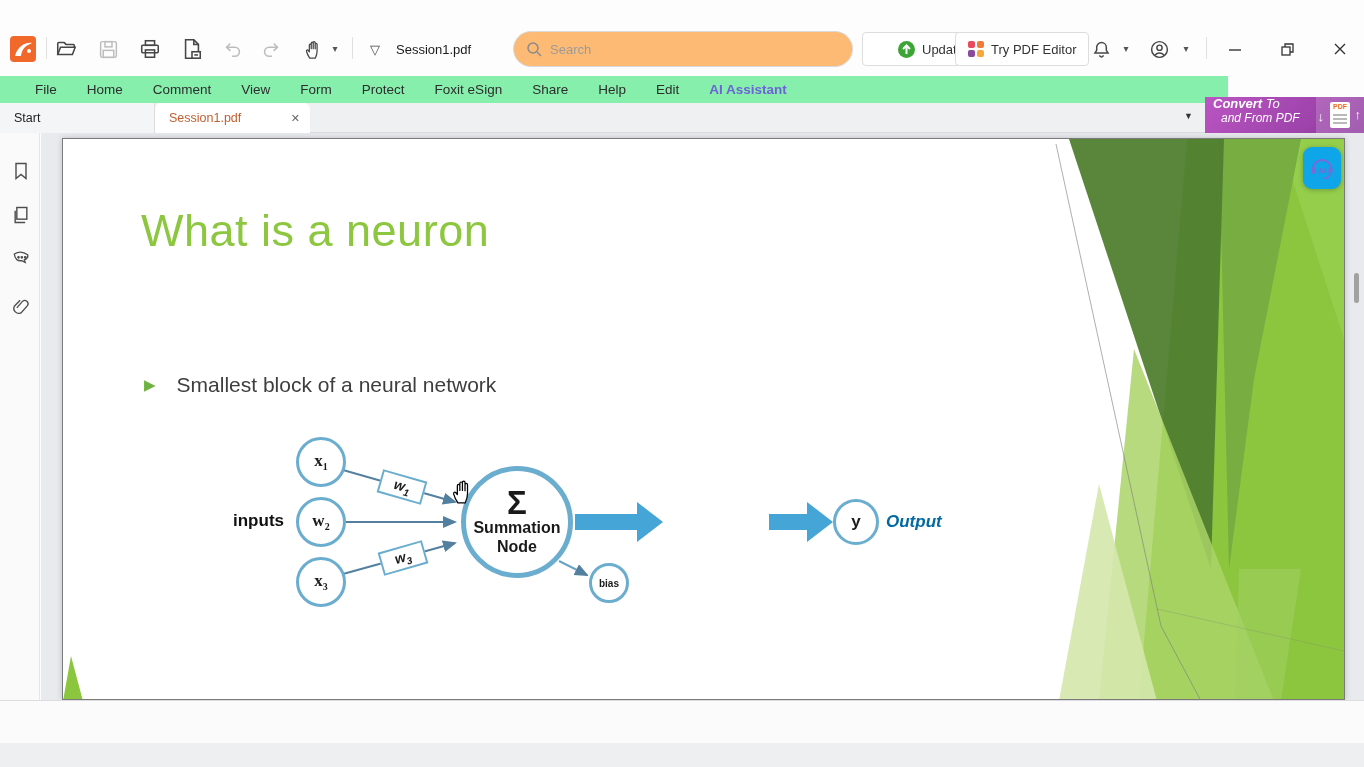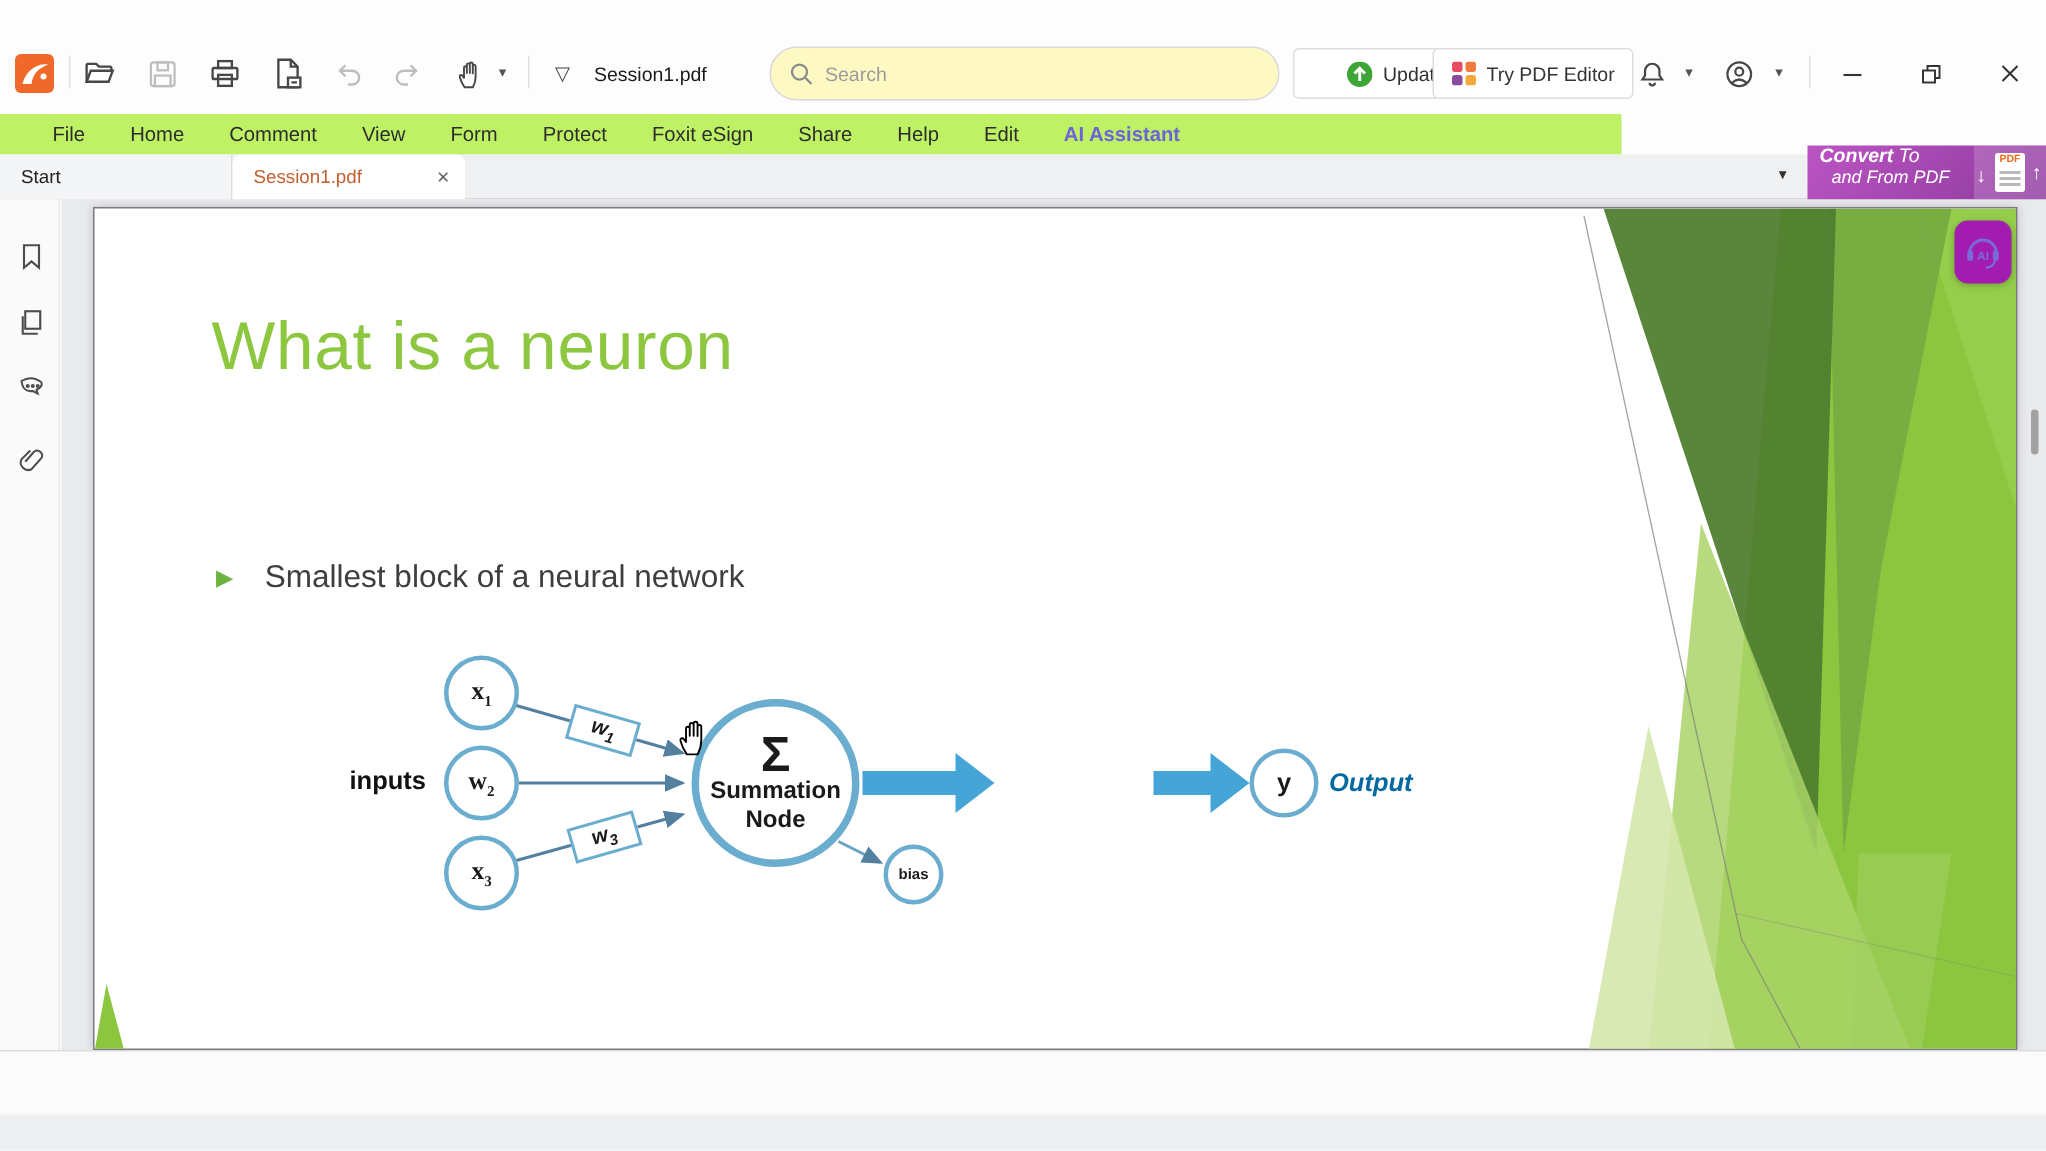--- a/index.html
+++ b/index.html
@@ -6,28 +6,28 @@
   html,body { width:1364px; height:767px; }
   body { font-family:"Liberation Sans","DejaVu Sans",sans-serif; background:#f7f8f9; overflow:hidden; }
   #root { position:relative; width:1364px; height:767px; background:#fdfdfd; }
 
   
   #titlebar { position:absolute; left:0; top:0; width:1364px; height:76px; background:#fdfdfd; }
   .tb-item { position:absolute; display:flex; align-items:center; justify-content:center; color:#474747; }
   .tb-sep { position:absolute; top:37px; width:1px; height:22px; background:#e0e0e0; }
   .disabled { opacity:.35; }
   .caret { font-size:10px; color:#555; line-height:1; }
-  #search-box { position:absolute; left:513px; top:31px; width:340px; height:36px; border:1px solid #d9d9db; border-radius:18px; background:#fef9c3; display:flex; align-items:center; padding:0 12px; gap:8px; }
+  #search-box { position:absolute; left:513px; top:31px; width:340px; height:36px; border:1px solid #d9d9db; border-radius:18px; background:#fdba74; display:flex; align-items:center; padding:0 12px; gap:8px; }
   #search-box input { border:none; outline:none; flex:1; font-size:13px; color:#333; background:transparent; font-family:inherit; }
   #search-box input::placeholder { color:#9b9b9b; }
   .pill-btn { position:absolute; top:32px; height:34px; border:1px solid #ddddde; border-radius:4px; background:#fff; display:flex; align-items:center; gap:7px; padding:0 12px; font-size:13px; color:#333; cursor:default; }
   .win-ctl { position:absolute; top:34px; width:30px; height:30px; display:flex; align-items:center; justify-content:center; color:#333; }
 
   
-  #menubar { position:absolute; left:0; top:76px; width:1081px; height:27px; background:#bef264; display:flex; align-items:center; padding-left:20px; gap:0; }
+  #menubar { position:absolute; left:0; top:76px; width:1228px; height:27px; background:#86efac; display:flex; align-items:center; padding-left:20px; gap:0; }
   .menu-item { font-size:13.5px; color:#2d2d2d; padding:0 15px; line-height:27px; }
   .menu-item.ai { color:#6e62d9; font-weight:bold; }
 
   
   #tabbar { position:absolute; left:0; top:103px; width:1364px; height:30px; background:#eff0f2; border-bottom:1px solid #dadadc; }
   #tab-start { position:absolute; left:0; top:0; width:155px; height:30px; background:#f4f5f6; border-right:1px solid #dcdcdd; font-size:12.5px; color:#222; display:flex; align-items:center; padding-left:14px; }
   #tab-doc { position:absolute; left:155px; top:0; width:155px; height:30px; background:#ffffff; border-radius:6px 6px 0 0; font-size:12.5px; color:#c2602f; display:flex; align-items:center; padding:0 10px 0 14px; justify-content:space-between; }
   #tab-doc .close { color:#666; font-size:11px; }
   #tab-overflow { position:absolute; left:1184px; top:8px; font-size:9px; color:#333; }
   
@@ -66,21 +66,21 @@
   #act-box { position:absolute; left:433px; top:59px; width:102px; height:55px; background:#fff; border:2.5px solid #4f9cc4; display:flex; flex-direction:column; align-items:center; justify-content:center; font-weight:bold; font-size:15.5px; color:#1a1a1a; line-height:19px; }
   #y-node { left:602px; top:63px; width:46px; height:46px; font-size:17px; }
   #inputs-label { position:absolute; left:2px; top:75px; width:56px; text-align:left; font-weight:bold; font-size:17px; color:#111; }
   #output-label { position:absolute; left:655px; top:76px; font-weight:bold; font-size:17px; color:#0369a1;font-style:italic; }
   sub { font-size:10px; }
 
   #cursor { position:absolute; left:386px; top:339px; }
   #deco { position:absolute; right:0; top:0; }
   #corner-wedge { position:absolute; left:0; top:517px; }
 
-  #ai-fab { position:absolute; left:1303px; top:147px; width:38px; height:42px; background:#a21caf; border-radius:9px; box-shadow:0 1px 5px rgba(0,0,0,.25); display:flex; align-items:center; justify-content:center; }
+  #ai-fab { position:absolute; left:1303px; top:147px; width:38px; height:42px; background:#0ea5e9; border-radius:9px; box-shadow:0 1px 5px rgba(0,0,0,.25); display:flex; align-items:center; justify-content:center; }
   #v-scrollbar { position:absolute; left:1353px; top:138px; width:8px; height:562px; }
   #v-scrollbar .thumb { position:absolute; left:1px; top:135px; width:5px; height:30px; background:#a2a2a2; border-radius:3px; }
 
   
   #statusbar { position:absolute; left:0; top:700px; width:1364px; height:67px; background:#fbfbfc; border-top:1px solid #dddddf; }
   #statusbar .lower { position:absolute; left:0; top:42px; width:1364px; height:25px; background:#edeff1; }
 
   svg { display:block; }
 </style>
 </head>

